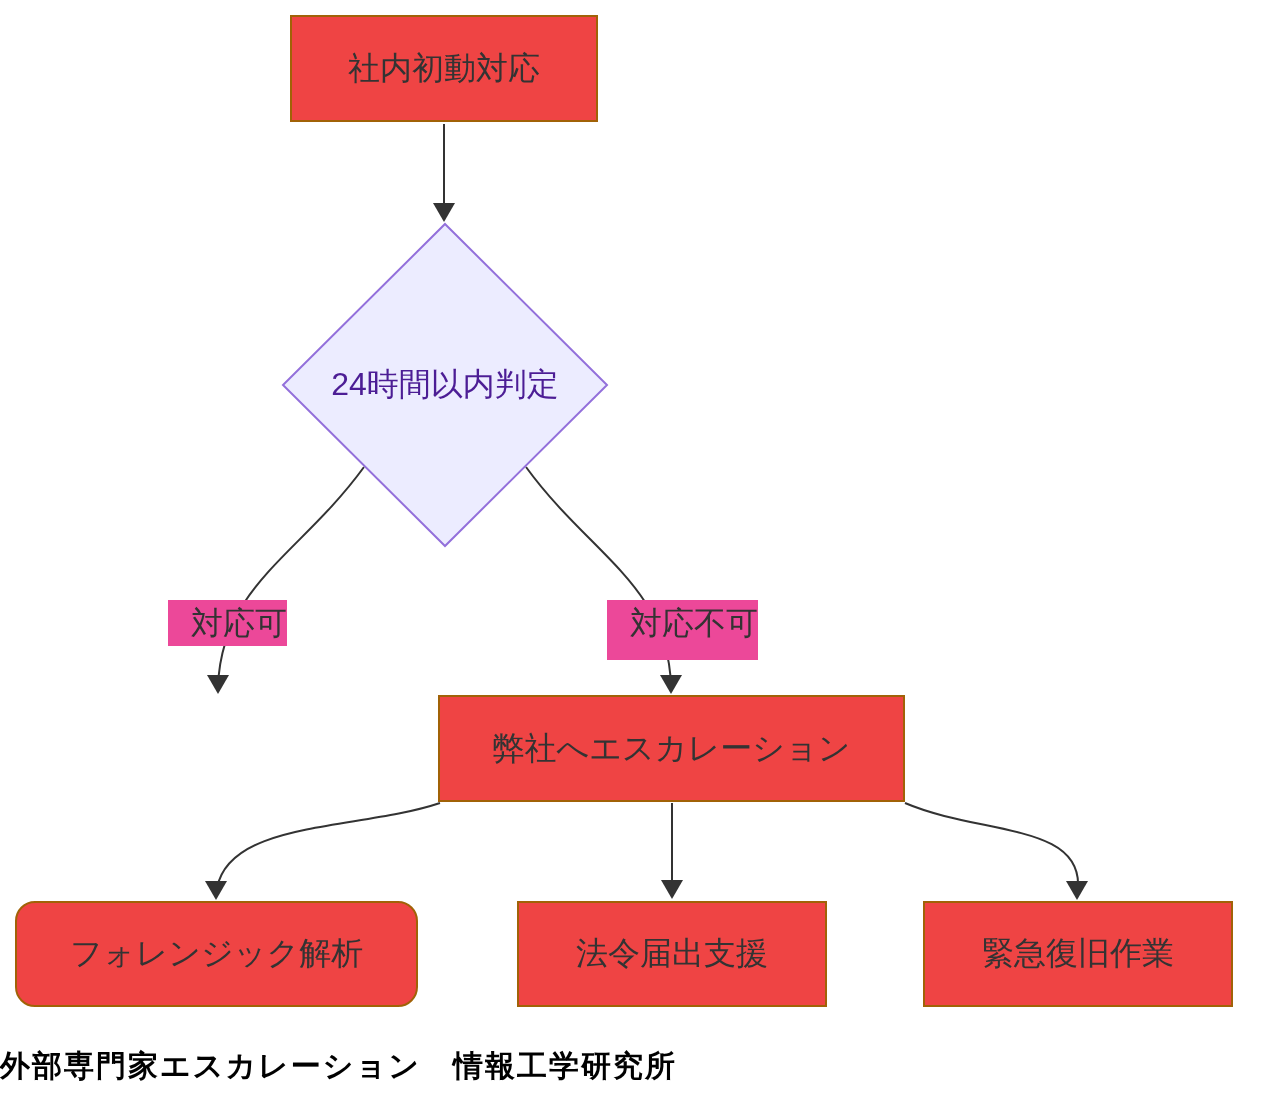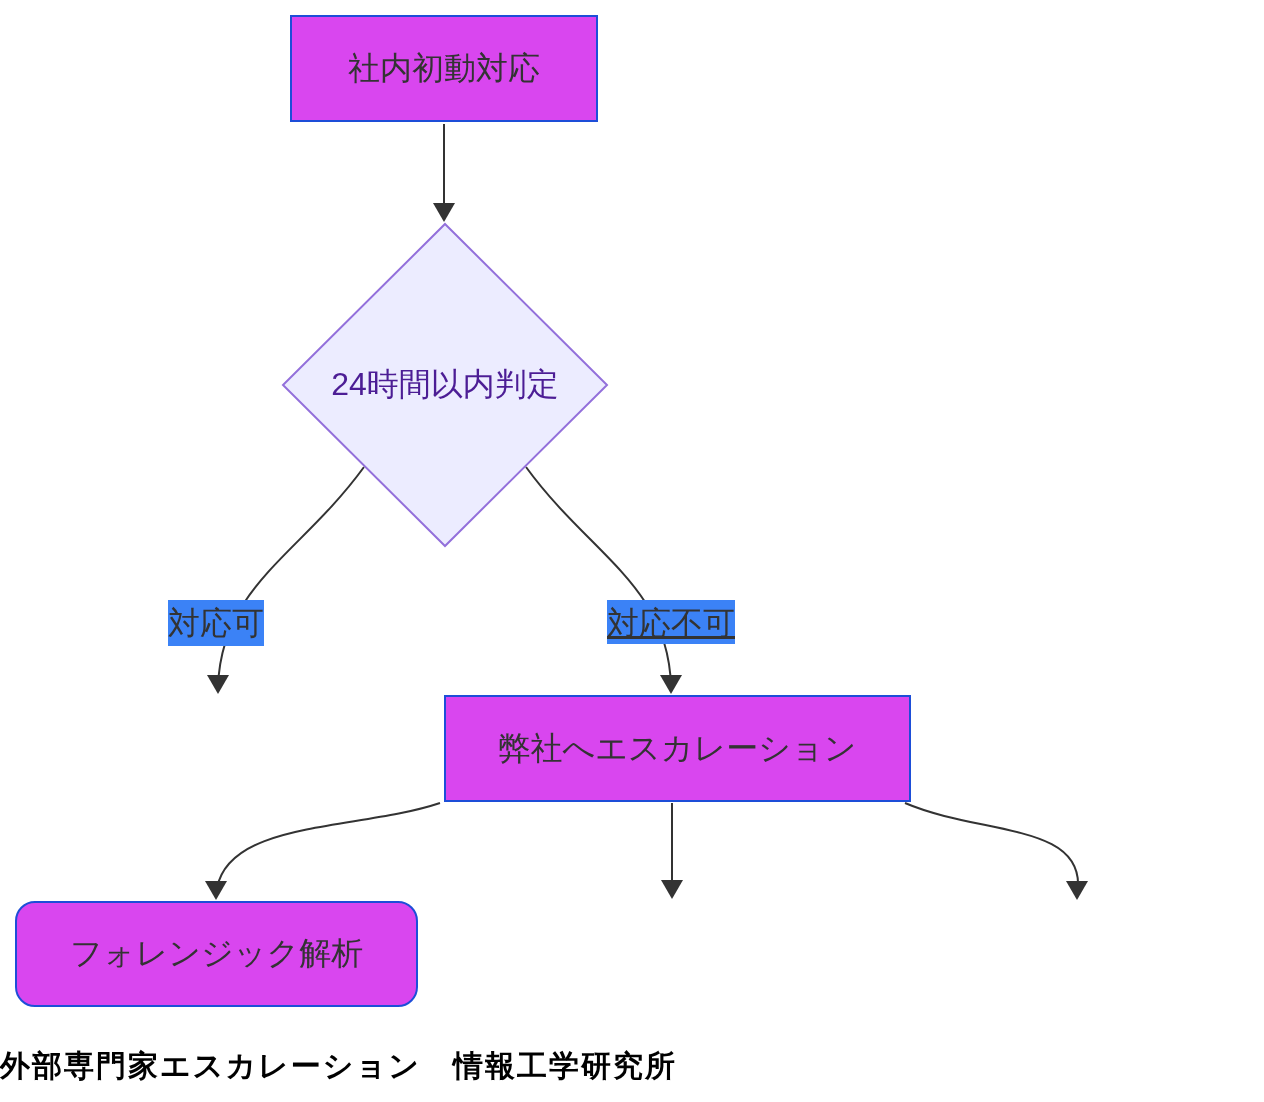--- a/index.html
+++ b/index.html
@@ -32,60 +32,61 @@
     stroke: none;
   }
   .diamond-shape {
     fill: #ECECFF;
     stroke: #9370DB;
     stroke-width: 2px;
   }
   .node {
     position: absolute;
     box-sizing: border-box;
-    background: #d946ef;
-    border: 2px solid #1d4ed8;
+    background: #ef4444;
+    border: 2px solid #a16207;
     color: #333333;
     font-size: 32px;
     display: flex;
     align-items: center;
     justify-content: center;
     text-align: center;
     white-space: nowrap;
   }
   .node-a { left: 290px; top: 15px;  width: 308px; height: 107px; }
   .node-c { left: 95px;  top: 696px; width: 247px; height: 106px; }
-  .node-d { left: 438px; top: 695px; width: 467px; height: 107px; margin-left: 6px; }
+  .node-d { left: 438px; top: 695px; width: 467px; height: 107px; }
   .node-e { left: 15px;  top: 901px; width: 403px; height: 106px; border-radius: 20px; }
   .node-f { left: 517px; top: 901px; width: 310px; height: 106px; }
   .node-g { left: 923px; top: 901px; width: 310px; height: 106px; }
   .diamond-label {
     position: absolute;
     left: 305px;
     top: 360px;
     width: 280px;
     height: 50px;
     color: #4c1d95;
     font-size: 32px;
     display: flex;
     align-items: center;
     justify-content: center;
     white-space: nowrap;
   }
   .edge-label {
     position: absolute;
-    background: #3b82f6;
+    background: #ec4899;
     color: #333333;
     font-size: 32px;
     line-height: 46px;
     text-align: center;
     white-space: nowrap;
+    padding-left: 23px;
   }
   .edge-label-yes { left: 168px; top: 600px; width: 96px;  height: 46px; }
-  .edge-label-no  { left: 607px; top: 600px; width: 128px; height: 44px; text-decoration: underline; }
+  .edge-label-no  { left: 607px; top: 600px; width: 128px; height: 60px; }
   .caption {
     position: absolute;
     left: 0;
     top: 1046px;
     font-size: 30px;
     font-weight: bold;
     color: #000000;
     letter-spacing: 2px;
     padding: 0 6px 23px 0;
     border-bottom: 2px solid #000000;
@@ -120,16 +121,18 @@
     <polygon class="diamond-shape" points="445,224 607,385 445,546 283,385"></polygon>
   </svg>
 
   <div class="edge-label edge-label-yes">対応可</div>
   <div class="edge-label edge-label-no">対応不可</div>
 
   <div class="node node-a">社内初動対応</div>
   <div class="diamond-label">24時間以内判定</div>
   <div class="node node-d">弊社へエスカレーション</div>
   <div class="node node-e">フォレンジック解析</div>
+  <div class="node node-f">法令届出支援</div>
+  <div class="node node-g">緊急復旧作業</div>
 
   <div class="caption">外部専門家エスカレーション　情報工学研究所</div>
 
 </div>
 
 </body></html>

